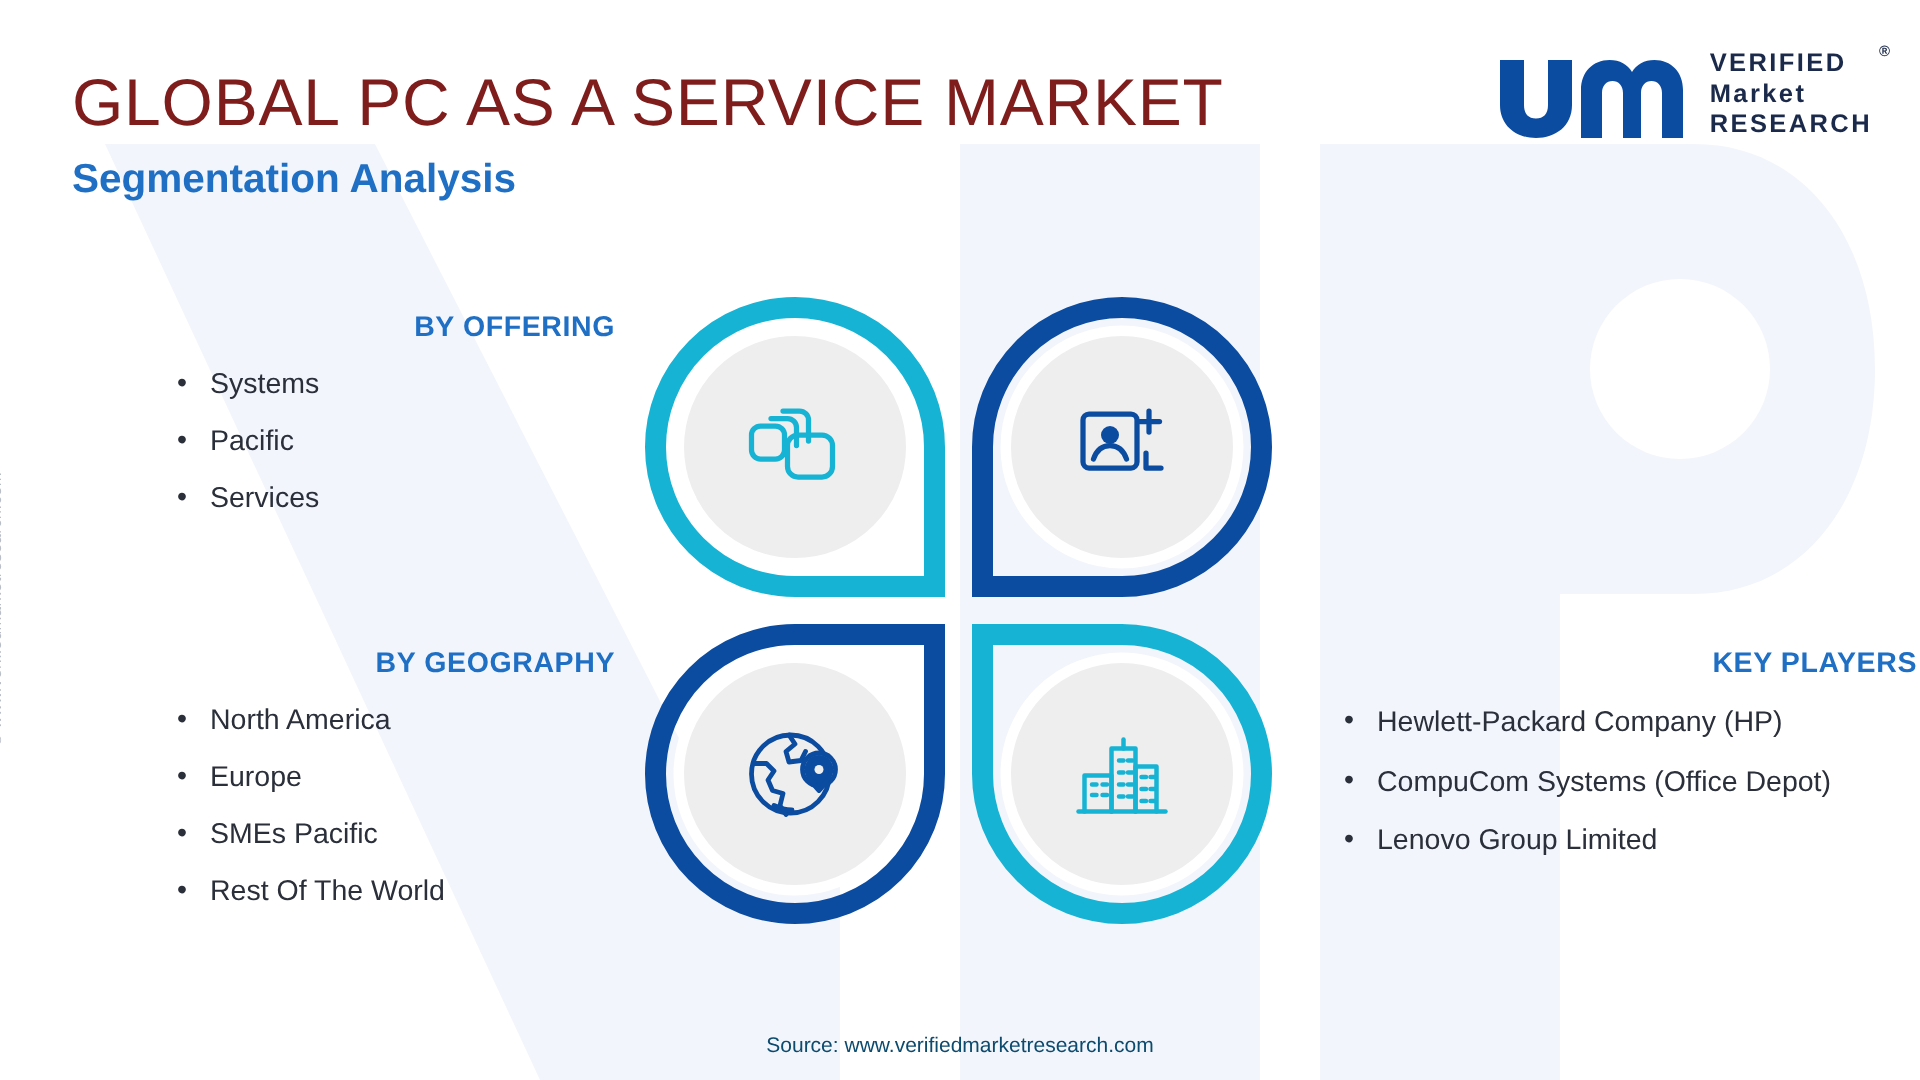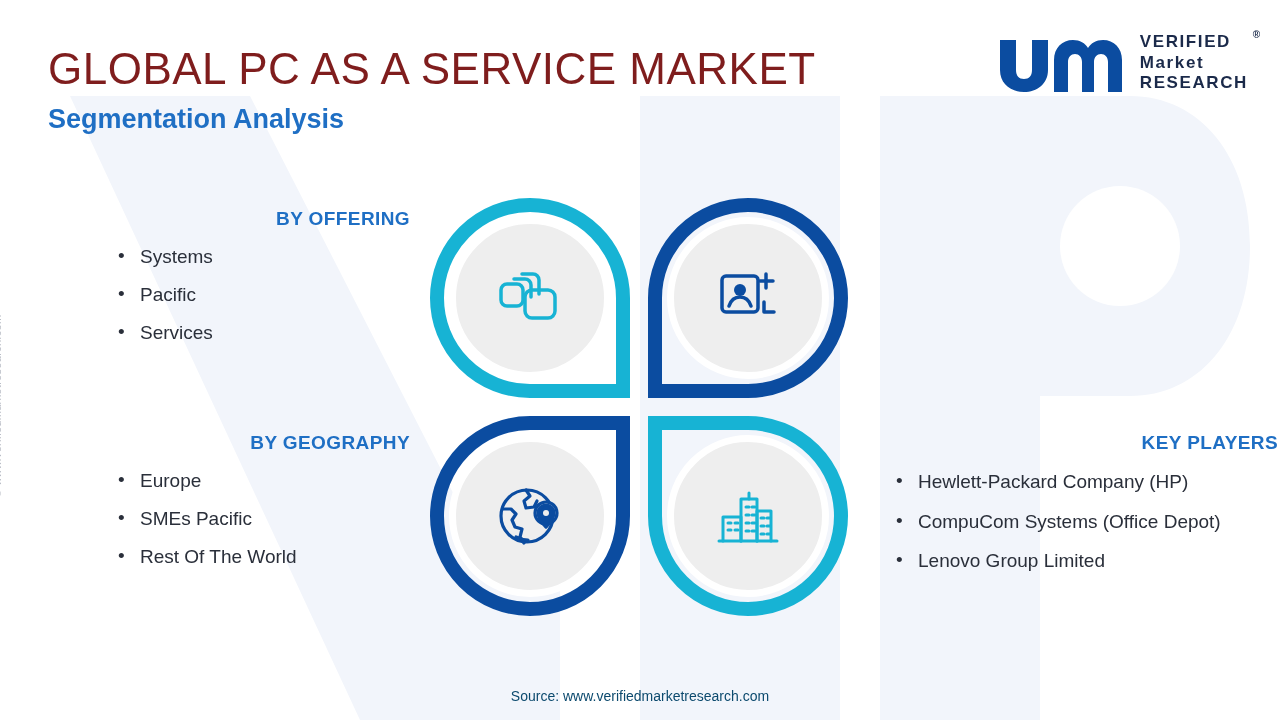--- a/index.html
+++ b/index.html
@@ -305,20 +305,21 @@
     <ul>
       <li>Systems</li>
       <li>Pacific</li>
       <li>Services</li>
     </ul>
   </div>
 
   <div class="block b-geography">
     <div class="block-head">BY GEOGRAPHY</div>
     <ul>
+      <li>North America</li>
       <li>Europe</li>
       <li>SMEs Pacific</li>
       <li>Rest Of The World</li>
     </ul>
   </div>
 
 
   <div class="block b-players">
     <div class="block-head">KEY PLAYERS</div>
     <ul>

